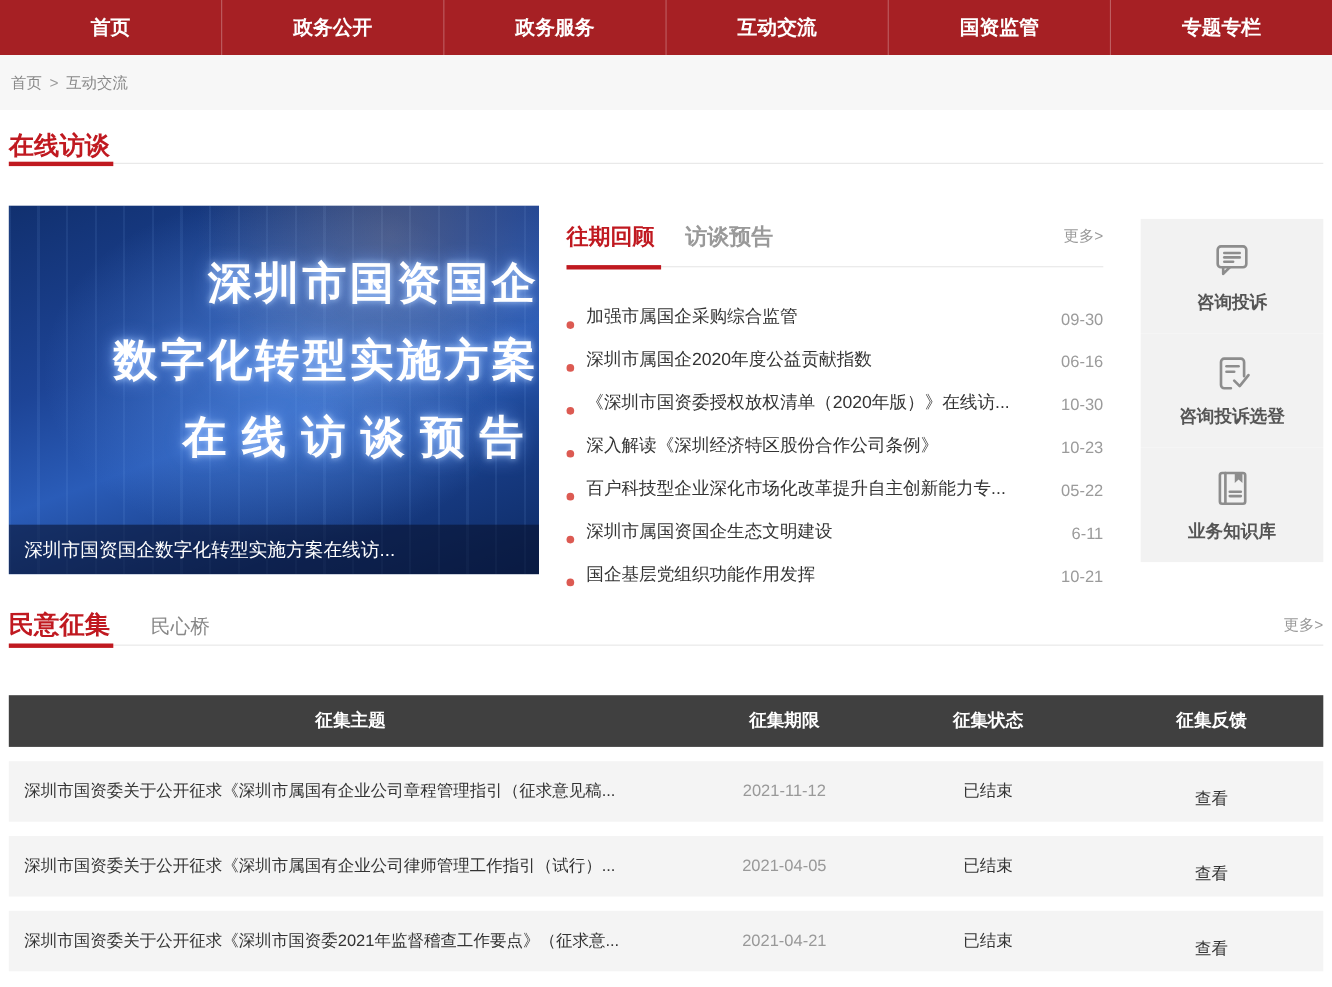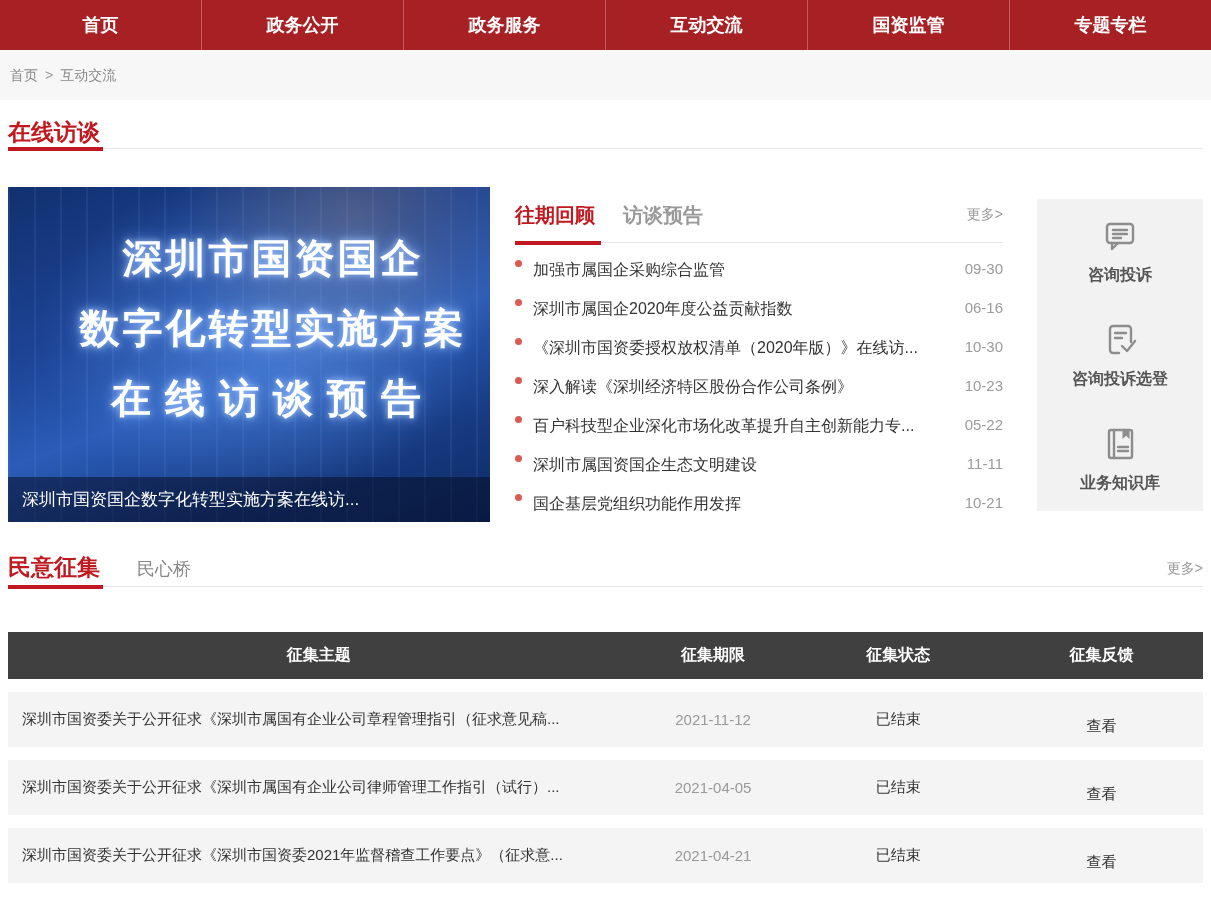--- a/index.html
+++ b/index.html
@@ -35,42 +35,42 @@
   
   .interview-row { display:flex; margin-top:36px; height:335px; }
   .banner {
     position:relative; width:482px; height:335px; flex:none; cursor:pointer; overflow:hidden;
     background:
       radial-gradient(circle at 72% 8%, rgba(255,190,110,0.20), transparent 38%),
       radial-gradient(ellipse at 52% 45%, rgba(95,150,235,0.55), rgba(20,45,120,0) 62%),
       repeating-linear-gradient(90deg, rgba(140,190,255,0.09) 0 2px, transparent 2px 26px),
       linear-gradient(160deg,#11306f 0%, #1d4496 35%, #2a5cb8 55%, #16397f 80%, #0d2a63 100%);
   }
-  .banner-text { padding-top:36px; text-align:center;margin-left:48px; }
+  .banner-text { padding-top:36px; text-align:right;margin-left:48px; }
   .banner-text div {
     color:#fff; font-weight:bold; font-size:40px; line-height:70px; letter-spacing:3px;
     text-shadow:0 0 16px rgba(120,170,255,0.95), 0 0 6px rgba(205,228,255,0.85);
   }
   .banner-text .bline3 { letter-spacing:14px; }
   .banner-caption {
     position:absolute; left:0; right:0; bottom:0; height:45px; line-height:45px;
     background:rgba(8,14,40,0.55); color:#fff; font-size:17px; padding:0 14px;
     white-space:nowrap; overflow:hidden; text-overflow:ellipsis;
   }
   
   .interview-mid { flex:1; margin:0 34px 0 25px; padding-top:10px; }
   .tabs-row { display:flex; align-items:center; height:36px; }
   .tab { font-size:20px; font-weight:bold; color:#999; margin-right:28px; cursor:pointer; }
   .tab.active { color:#c01920; }
   .more-link { margin-left:auto; font-size:14px; color:#999; cursor:pointer;text-align:center; }
   .tab-divider { position:relative; height:4px; margin-top:8px; }
   .tab-divider .gray-line { position:absolute; left:0; right:0; top:1px; height:1px; background:#e7e7e7; }
   .tab-divider .red-bar { position:absolute; left:0; top:0; width:86px; height:4px; background:#c01920; }
   .news-list { list-style:none; margin-top:15px; }
-  .news-list li { display:flex; align-items:flex-start; height:39px; cursor:pointer; }
+  .news-list li { display:flex; align-items:flex-end; height:39px; cursor:pointer; }
   .news-list .dot { flex:none; width:7px; height:7px; border-radius:50%; background:#dc5a52; margin-right:11px; }
   .news-list .news-title {
     flex:1; font-size:16px; color:#333;
     white-space:nowrap; overflow:hidden; text-overflow:ellipsis; padding-right:16px;
   }
   .news-list .news-date { flex:none; font-size:15px; color:#9b9b9b; }
   
   .side-cards { width:166px; flex:none; display:flex; flex-direction:column; justify-content:center;font-weight:bold; }
   .side-card {
     height:104px; background:#f2f2f2; cursor:pointer;
@@ -173,21 +173,21 @@
           <span class="news-date">10-23</span>
         </li>
         <li>
           <span class="dot"></span>
           <span class="news-title">百户科技型企业深化市场化改革提升自主创新能力专...</span>
           <span class="news-date">05-22</span>
         </li>
         <li>
           <span class="dot"></span>
           <span class="news-title">深圳市属国资国企生态文明建设</span>
-          <span class="news-date">11-11</span>
+          <span class="news-date">6-11</span>
         </li>
         <li>
           <span class="dot"></span>
           <span class="news-title">国企基层党组织功能作用发挥</span>
           <span class="news-date">10-21</span>
         </li>
       </ul>
     </div>
 
     <div class="side-cards">

